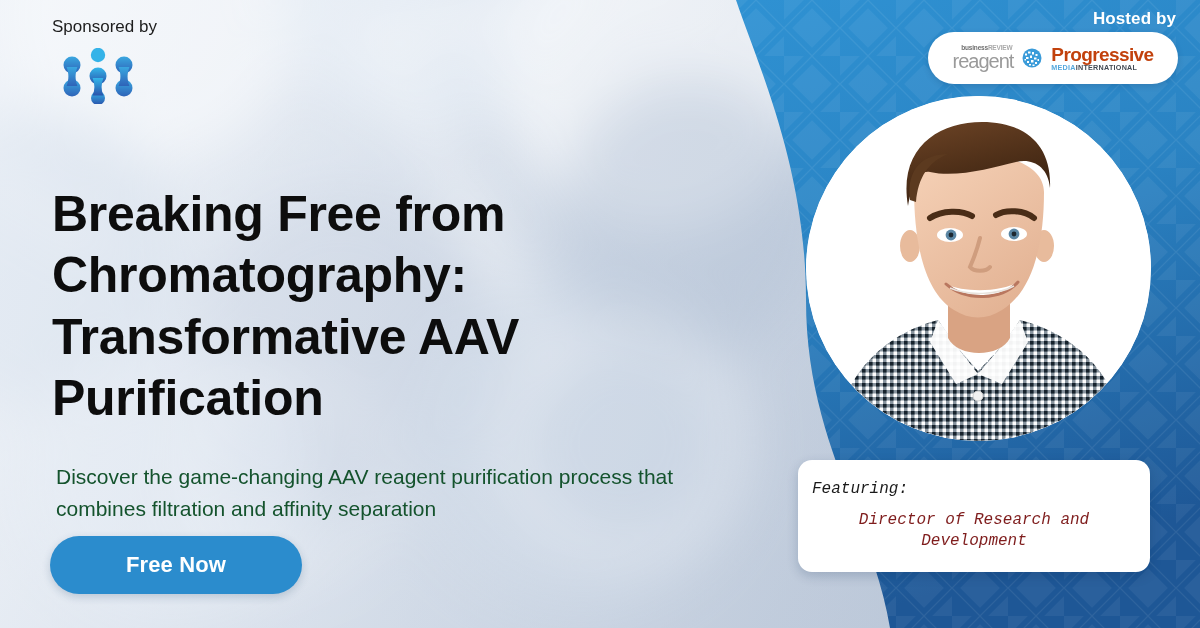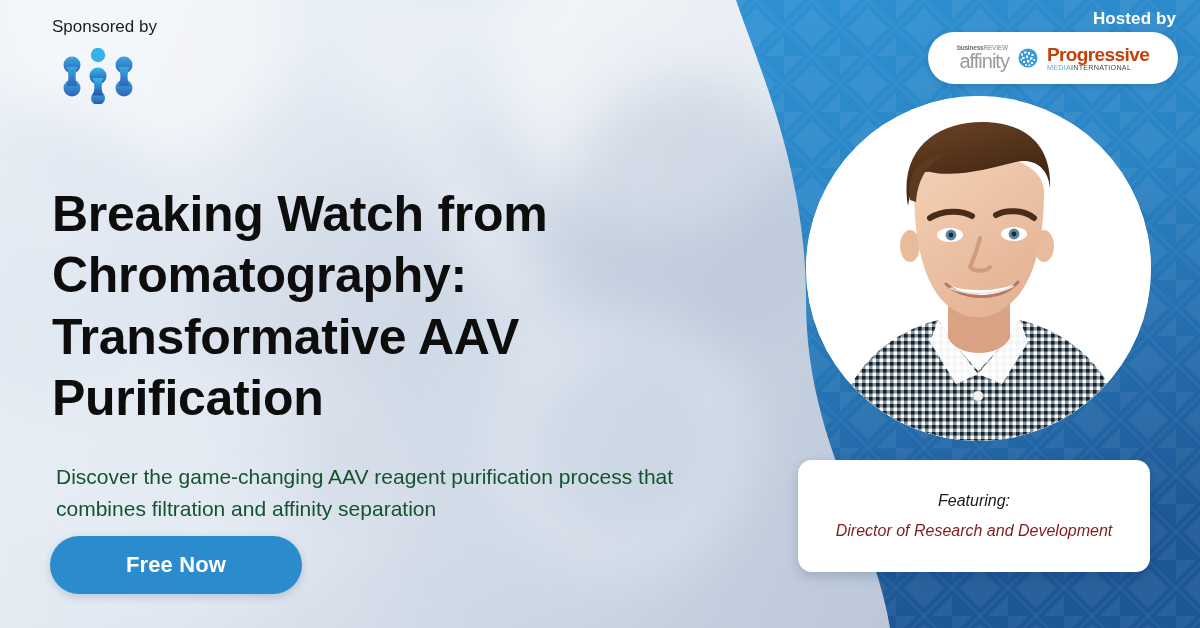--- a/index.html
+++ b/index.html
@@ -49,21 +49,21 @@
     display:flex;align-items:center;justify-content:center;gap:8px;}
   .bw-logo{display:flex;flex-direction:column;align-items:flex-end;line-height:1;}
   .bw-top{font-size:6.5px;font-weight:700;color:#6e6e6e;letter-spacing:-.2px;
     margin-right:1px;margin-bottom:1px;white-space:nowrap;}
   .bw-top em{font-style:normal;color:#a9a9a9;font-weight:700;}
   .bw-main{font-size:20px;font-weight:400;color:#9a9a9a;letter-spacing:-1px;
     line-height:.95;}
   .bw-globe{width:20px;height:20px;flex:0 0 auto;margin:0 1px 0 1px;}
   .pmi-logo{display:flex;flex-direction:column;align-items:flex-start;line-height:1;}
   .pmi-main{font-size:19px;font-weight:700;color:#c2410c;letter-spacing:-.6px;line-height:1;}
-  .pmi-sub{font-size:7.2px;font-weight:400;letter-spacing:.25px;margin-top:0;}
+  .pmi-sub{font-size:7.2px;font-weight:700;letter-spacing:.25px;margin-top:0;}
   .pmi-sub .m{color:#55a8dd;}
   .pmi-sub .i{color:#414a54;}
 
   
   .sponsored{position:absolute;left:52px;top:17px;font-size:17px;color:#1d1d1d;}
   .logo-wrap{position:absolute;left:60px;top:48px;display:flex;align-items:center;gap:12px;}
   .dumbbells{width:78px;height:56px;}
   .logo-text{display:flex;flex-direction:column;line-height:1;}
   .isolere-row{display:flex;align-items:flex-start;}
   .isolere-svg{height:37px;}
@@ -85,22 +85,22 @@
 
   
   .photo{position:absolute;left:806px;top:96px;width:345px;height:345px;
     border-radius:50%;overflow:hidden;background:#ffffff;}
   .photo svg{display:block;width:345px;height:345px;}
 
   
   .spk-card{position:absolute;left:798px;top:460px;width:352px;height:112px;
     background:#ffffff;border-radius:14px;
     box-shadow:0 4px 12px rgba(10,40,80,.20);
-    display:flex;flex-direction:column;align-items:center;justify-content:center;
-    text-align:center;padding:0 14px;box-sizing:border-box;}
+    display:flex;flex-direction:column;align-items:flex-start;justify-content:center;
+    text-align:center;padding:0 14px;box-sizing:border-box;font-family:Liberation Mono, monospace;}
   .spk-featuring{font-size:16px;font-style:italic;color:#1a1a1a;line-height:1.2;}
   .spk-name{font-size:24px;font-weight:700;color:#111111;margin-top:4px;letter-spacing:-.2px;}
   .spk-title{font-size:16px;font-style:italic;color:#7f1d1d;margin-top:11px;line-height:1.3;}
 </style>
 </head>
 <body>
 
 <div class="banner">
 
   <div class="bg-base">
@@ -149,21 +149,21 @@
         <rect x="700" y="0" width="500" height="628" fill="url(#diamonds)"></rect>
       </g>
     </svg>
   </div>
 
   <div class="hosted-by">Hosted by</div>
 
   <div class="host-card">
     <div class="bw-logo">
       <div class="bw-top"><span>business</span><em>REVIEW</em></div>
-      <div class="bw-main">affinity</div>
+      <div class="bw-main">reagent</div>
     </div>
     <svg class="bw-globe" viewBox="0 0 40 40">
       <g fill="#3a9bd9">
         <circle cx="20" cy="20" r="19" fill="#3a9bd9"></circle>
         <g fill="#ffffff">
           <rect x="6" y="11" width="4" height="4"></rect>
             <rect x="12" y="7" width="5" height="4"></rect>
           <rect x="20" y="8" width="4" height="5"></rect>
             <rect x="27" y="12" width="4" height="4"></rect>
           <rect x="8" y="18" width="5" height="4"></rect>
@@ -214,21 +214,21 @@
       </g>
 
       <g fill="url(#dbA)">
         <circle cx="64" cy="17" r="8.5"></circle>
           <circle cx="64" cy="40" r="8.5"></circle>
         <path d="M58.6 19 C61 26, 61 31, 58.6 38 L69.4 38 C67 31, 67 26, 69.4 19 Z"></path>
       </g>
     </svg>
   </div>
 
-  <h1 class="headline">Breaking Watch from Chromatography: Transformative AAV Purification</h1>
+  <h1 class="headline">Breaking Free from Chromatography: Transformative AAV Purification</h1>
 
   <p class="subhead">Discover the game-changing AAV reagent purification process that combines filtration and affinity separation</p>
 
   <button class="cta">Free Now</button>
 
   <div class="photo">
     <svg viewBox="0 0 345 345" xmlns="http://www.w3.org/2000/svg">
       <defs>
         <clipPath id="circ">
             <circle cx="172.5" cy="172.5" r="172.5"></circle>

